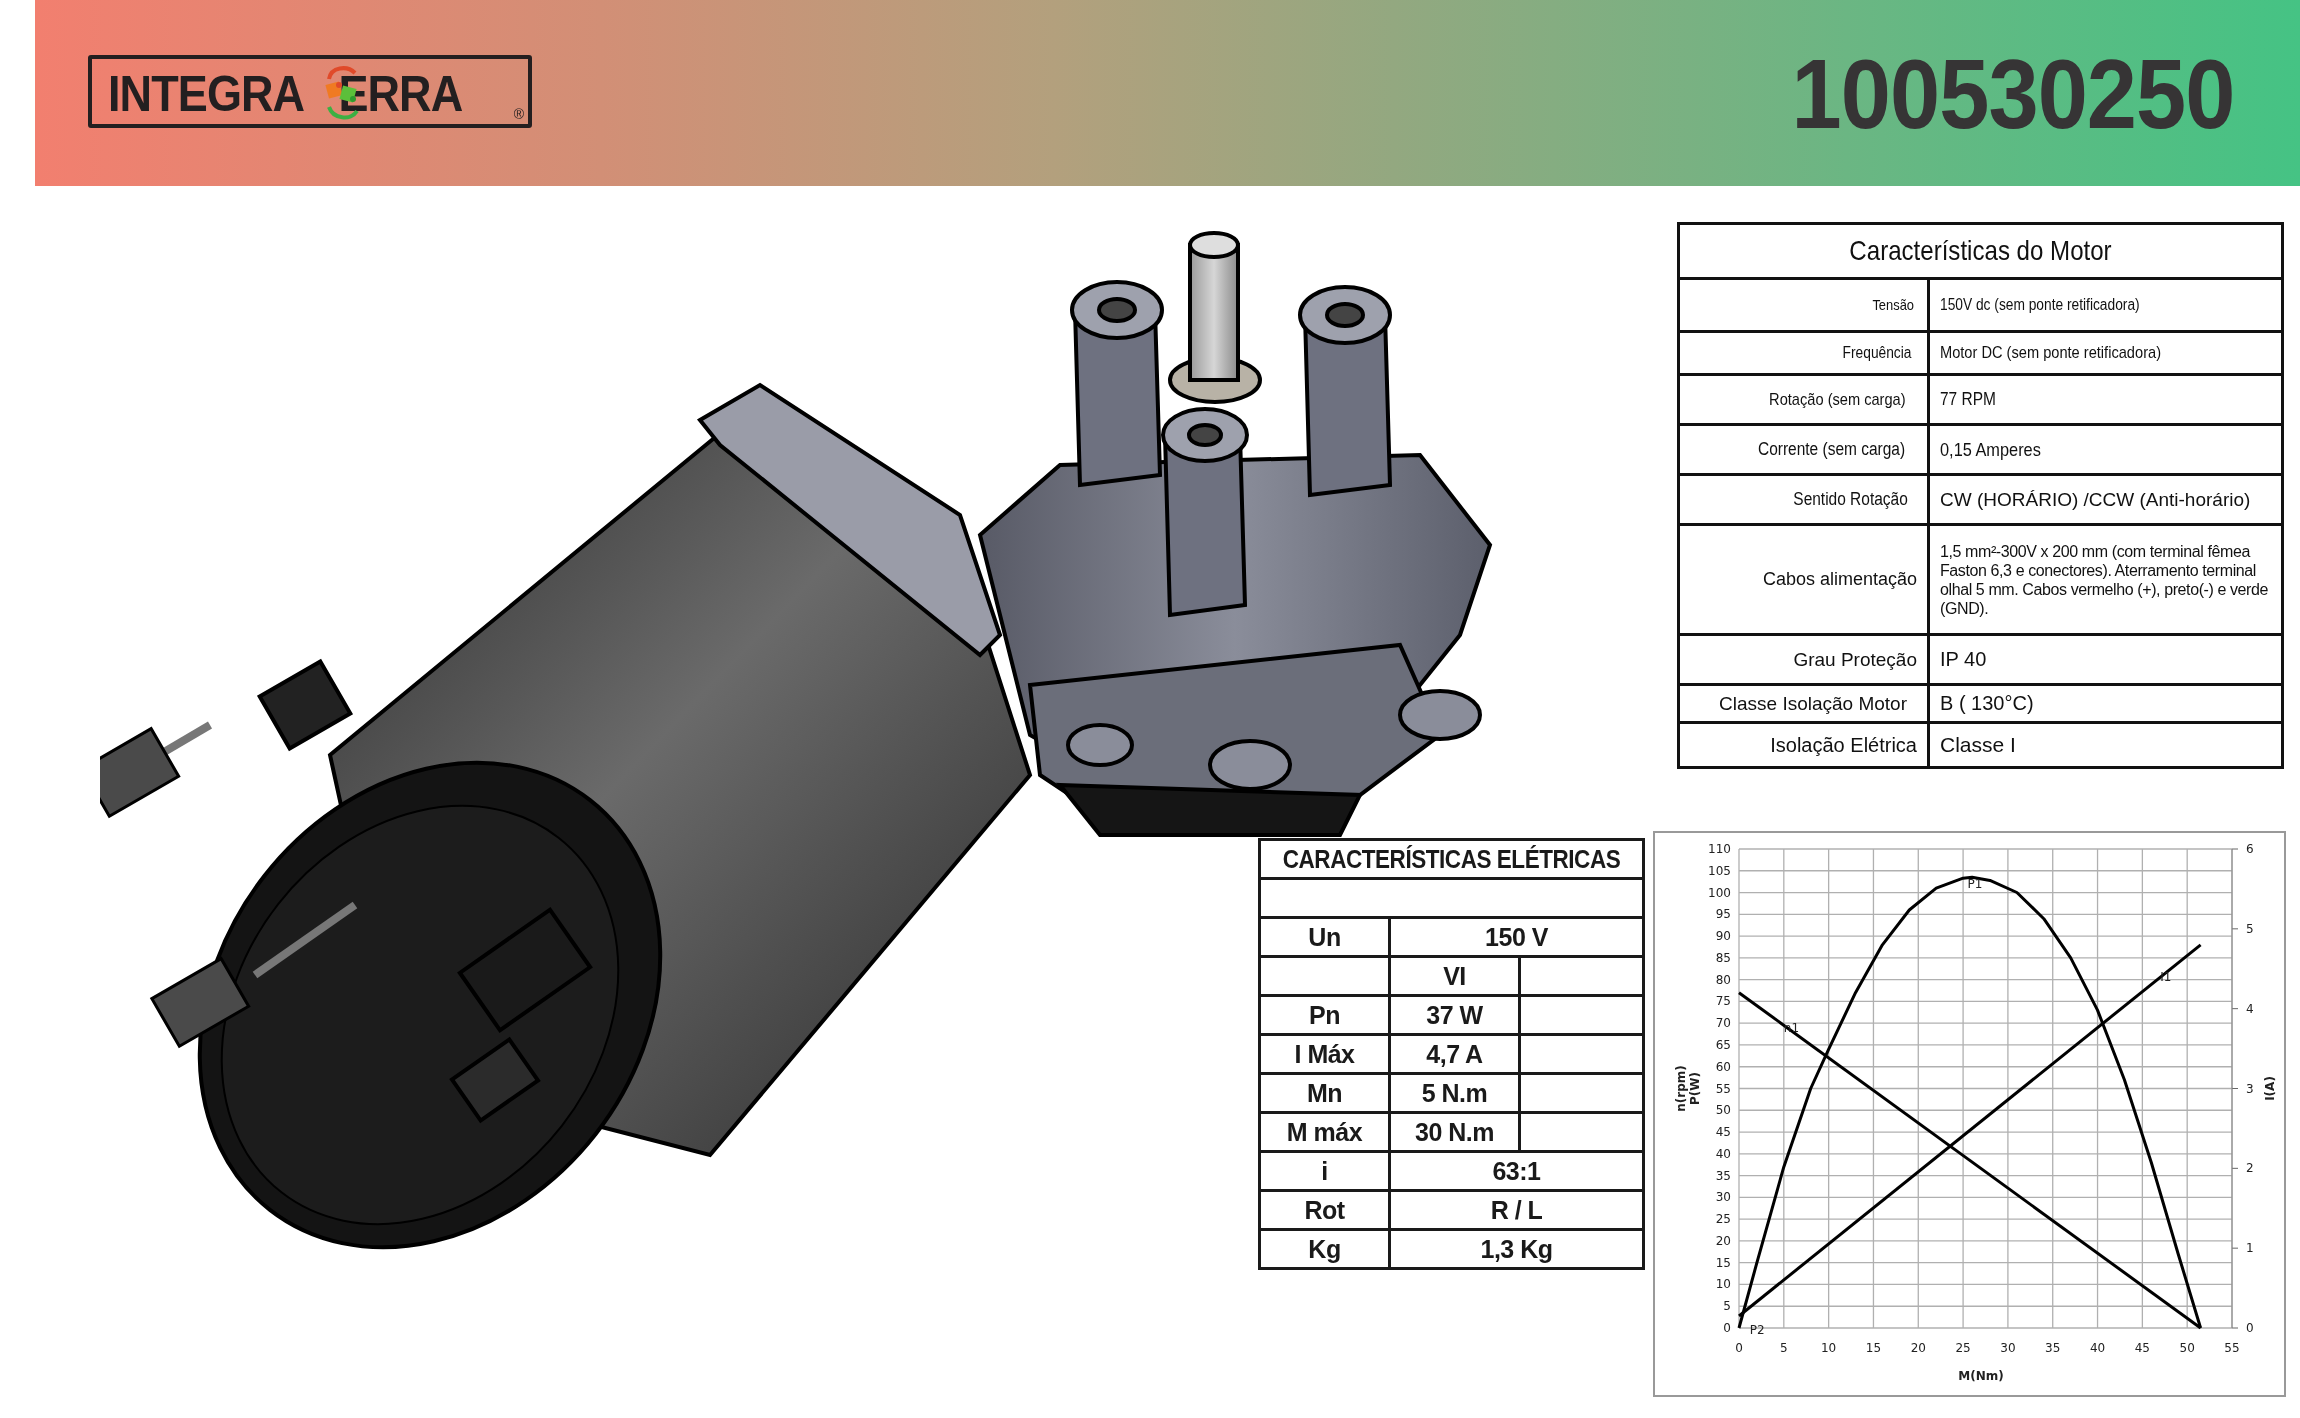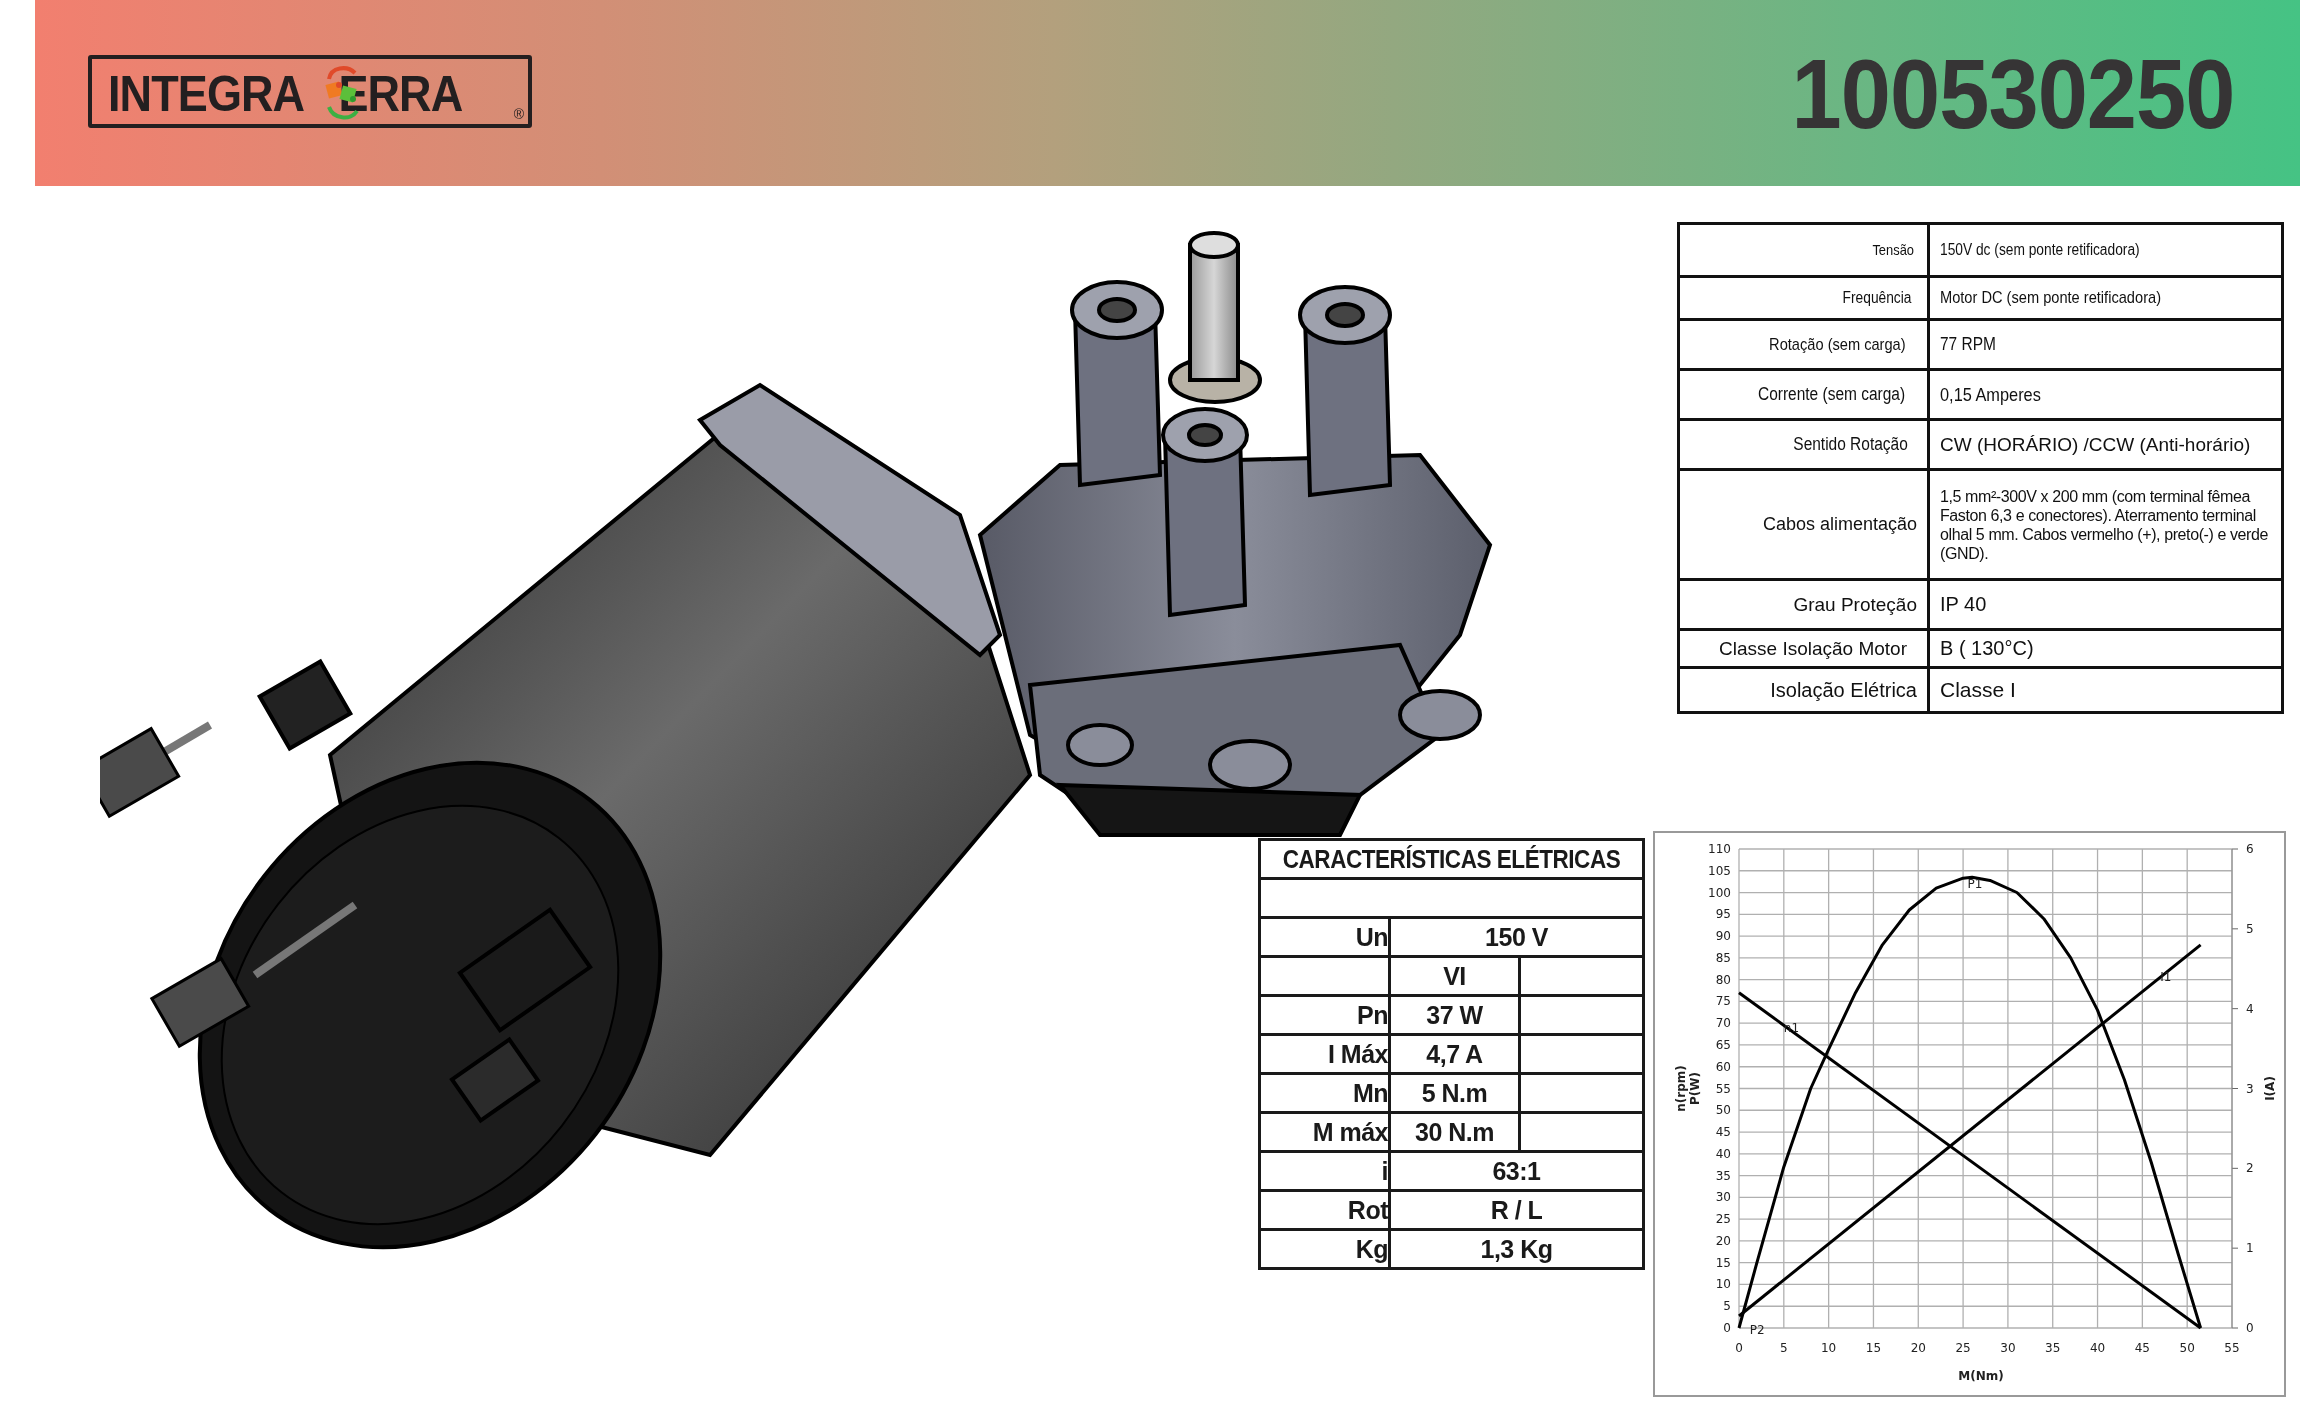--- a/index.html
+++ b/index.html
@@ -19,21 +19,21 @@
   table.mt td{border:3px solid #111;padding:0 10px;font-size:17px;}
   table.mt td.h{text-align:center;font-size:28px;height:52px;}
   table.mt td.l{text-align:right;width:207px;}
   .narrow{display:inline-block;transform:scaleX(0.86);transform-origin:left center;white-space:nowrap;}
   .narrowc{display:inline-block;transform:scaleX(0.86);transform-origin:center center;white-space:nowrap;}
   .wrapnarrow{display:block;font-size:16px;line-height:19px;letter-spacing:-0.4px;}
 
   table.et{position:absolute;left:1214px;top:838px;width:387px;border-collapse:collapse;font-family:"Liberation Sans",sans-serif;font-weight:bold;color:#1a1a1a;margin-left:44px;}
   table.et td{border:3px solid #1a1a1a;text-align:center;font-size:25px;height:36px;padding:0;letter-spacing:-0.5px;}
   table.et td.t{font-size:25px;height:36px;}
-  table.et td.c1{width:127px;text-align:right;}
+  table.et td.c1{width:127px;}
   table.et td.c2{width:127px;}
 
   .chart-box{position:absolute;left:1653px;top:831px;width:633px;height:566px;border:2px solid #999;box-sizing:border-box;background:#fff;}
   .chart-box svg{position:absolute;left:0;top:0;}
   .tick{font-family:"DejaVu Sans",sans-serif;font-size:12px;fill:#222;}
   .axlabel{font-family:"DejaVu Sans",sans-serif;font-size:12px;font-weight:bold;fill:#222;}
 </style>
 </head>
 <body>
 
@@ -124,20 +124,23 @@
     <g stroke="#000" stroke-width="4">
       <ellipse cx="1115" cy="165" rx="45" ry="22" fill="#b8b2a6"></ellipse>
       <rect x="1090" y="30" width="48" height="135" fill="url(#shaftG)"></rect>
       <ellipse cx="1114" cy="30" rx="24" ry="12" fill="#dedede"></ellipse>
     </g>
   </svg>
 </div>
 
 <table class="mt">
   <tbody>
+      <tr>
+        <td class="h" colspan="2"><span class="narrowc">Características do Motor</span></td>
+      </tr>
   <tr style="height:53px">
         <td class="l"><span class="narrowc" style="font-size:15px">Tensão</span></td>
         <td><span class="narrow" style="font-size:16px">150V dc (sem ponte retificadora)</span></td>
       </tr>
   <tr style="height:43px">
         <td class="l"><span class="narrowc" style="font-size:16px">Frequência</span></td>
         <td><span class="narrow" style="font-size:17px">Motor DC (sem ponte retificadora)</span></td>
       </tr>
   <tr style="height:50px">
         <td class="l"><span class="narrowc" style="font-size:17px">Rotação (sem carga)</span></td>

